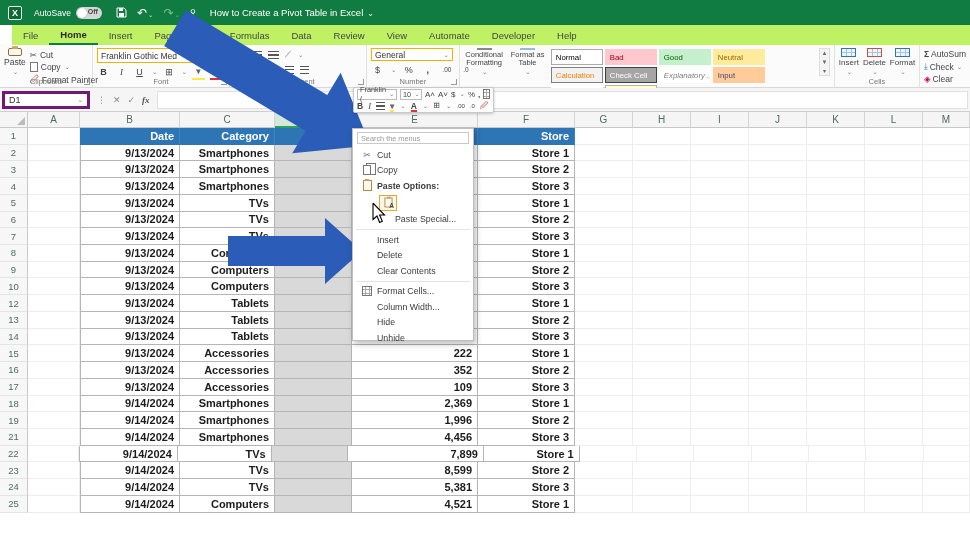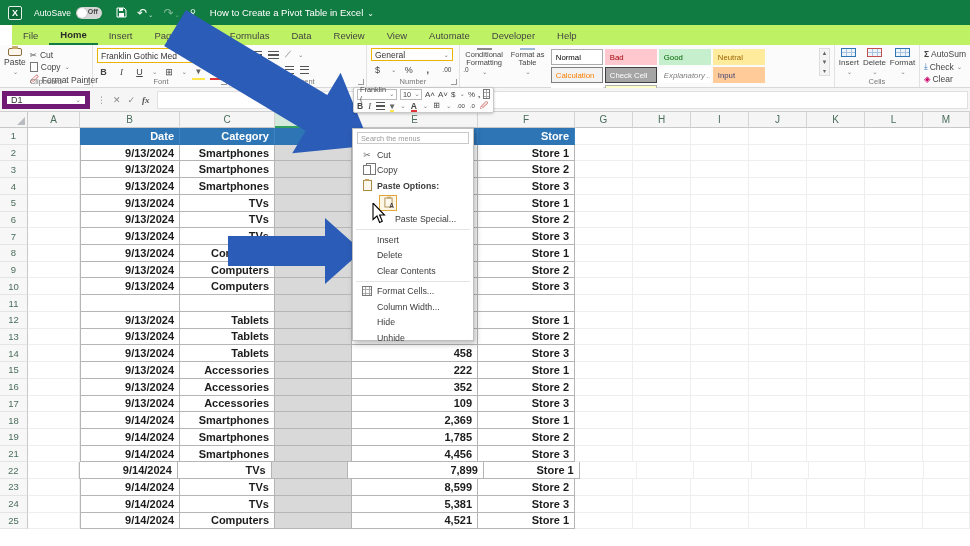--- a/index.html
+++ b/index.html
@@ -48,21 +48,21 @@
     repeating-linear-gradient(to right,transparent 0 4px,#aac4e0 4px 5px),
     repeating-linear-gradient(to bottom,transparent 0 3px,#aac4e0 3px 4px),#eef4fb;}
   .styles-gal{display:flex;flex-wrap:wrap;width:275px;align-content:flex-start;gap:2px;padding-top:1px;}
   .sg{width:52px;height:16px;font-size:7.8px;display:flex;align-items:center;padding:0 4px;border:1px solid transparent;overflow:hidden;white-space:nowrap;}
   .galscroll{width:11px;display:flex;flex-direction:column;border:1px solid #ddd;background:#f4f4f4;justify-content:space-between;align-items:center;font-size:6px;color:#666;padding:1px 0;}
   .editg{display:flex;flex-direction:column;gap:2px;font-size:8.5px;color:#444;padding-top:1px;}
   .editg .smallrow{gap:2px;}
 
   
   .fbar{position:absolute;left:0;top:88px;width:970px;height:24px;background:#f5f5f5;border-bottom:1px solid #cfcfcf;display:flex;align-items:center;}
-  .namebox{width:88px;height:18px;background:#fff;border:5px solid #701a75;margin-left:2px;display:flex;align-items:center;justify-content:space-between;padding:0 4px;font-size:9px;}
+  .namebox{width:88px;height:18px;background:#fff;border:3px solid #701a75;margin-left:2px;display:flex;align-items:center;justify-content:space-between;padding:0 4px;font-size:9px;}
   .fx-ctrls{display:flex;align-items:center;gap:7px;margin:0 7px;color:#888;font-size:9px;}
   .fx-ctrls .fx{font-style:italic;font-weight:bold;color:#555;font-family:"Liberation Serif",serif;}
   .finput{flex:1;height:18px;background:#fff;border:1px solid #e0e0e0;margin-right:2px;}
 
   
   .sheet{position:absolute;left:0;top:112px;width:970px;height:434px;background:#fff;}
   .shead{display:flex;height:16px;}
   .corner{width:28px;height:16px;background:#f5f5f5;border-right:1px solid #c8c8c8;border-bottom:1px solid #c8c8c8;position:relative;}
   .corner:after{content:"";position:absolute;right:2px;bottom:2px;border-left:8px solid transparent;border-bottom:8px solid #b9bdc1;}
   .ch{height:16px;background:#f5f5f5;border-right:1px solid #d4d4d4;border-bottom:1px solid #c8c8c8;color:#4a6e5c;font-size:10px;display:flex;align-items:center;justify-content:center;}
@@ -496,36 +496,20 @@
       <div class="cell tcell" style="width: 97px;">Store 3</div>
       <div class="cell pcell" style="width: 58px;"></div>
       <div class="cell pcell" style="width: 58px;"></div>
       <div class="cell pcell" style="width: 58px;"></div>
       <div class="cell pcell" style="width: 58px;"></div>
       <div class="cell pcell" style="width: 58px;"></div>
       <div class="cell pcell" style="width: 58px;"></div>
       <div class="cell pcell" style="width: 47px;"></div>
     </div>
     <div class="srow">
-      <div class="rh">11</div>
-      <div class="cell pcell" style="width: 52px;"></div>
-      <div class="cell tcell bleft" style="width: 100px;"></div>
-      <div class="cell tcell" style="width: 95px;"></div>
-      <div class="cell tcell dsel" style="width: 77px;"></div>
-      <div class="cell tcell" style="width: 126px;"></div>
-      <div class="cell tcell" style="width: 97px;"></div>
-      <div class="cell pcell" style="width: 58px;"></div>
-      <div class="cell pcell" style="width: 58px;"></div>
-      <div class="cell pcell" style="width: 58px;"></div>
-      <div class="cell pcell" style="width: 58px;"></div>
-      <div class="cell pcell" style="width: 58px;"></div>
-      <div class="cell pcell" style="width: 58px;"></div>
-      <div class="cell pcell" style="width: 47px;"></div>
-    </div>
-    <div class="srow">
       <div class="rh">12</div>
       <div class="cell pcell" style="width: 52px;"></div>
       <div class="cell tcell bleft" style="width: 100px;">9/13/2024</div>
       <div class="cell tcell" style="width: 95px;">Tablets</div>
       <div class="cell tcell dsel" style="width: 77px;"></div>
       <div class="cell tcell" style="width: 126px;"></div>
       <div class="cell tcell" style="width: 97px;">Store 1</div>
       <div class="cell pcell" style="width: 58px;"></div>
       <div class="cell pcell" style="width: 58px;"></div>
       <div class="cell pcell" style="width: 58px;"></div>
@@ -629,21 +613,21 @@
       <div class="cell pcell" style="width: 58px;"></div>
       <div class="cell pcell" style="width: 58px;"></div>
       <div class="cell pcell" style="width: 47px;"></div>
     </div>
     <div class="srow">
       <div class="rh">19</div>
       <div class="cell pcell" style="width: 52px;"></div>
       <div class="cell tcell bleft" style="width: 100px;">9/14/2024</div>
       <div class="cell tcell" style="width: 95px;">Smartphones</div>
       <div class="cell tcell dsel" style="width: 77px;"></div>
-      <div class="cell tcell" style="width: 126px;">1,785</div>
+      <div class="cell tcell" style="width: 126px;">1,996</div>
       <div class="cell tcell" style="width: 97px;">Store 2</div>
       <div class="cell pcell" style="width: 58px;"></div>
       <div class="cell pcell" style="width: 58px;"></div>
       <div class="cell pcell" style="width: 58px;"></div>
       <div class="cell pcell" style="width: 58px;"></div>
       <div class="cell pcell" style="width: 58px;"></div>
       <div class="cell pcell" style="width: 58px;"></div>
       <div class="cell pcell" style="width: 47px;"></div>
     </div>
     <div class="srow">

